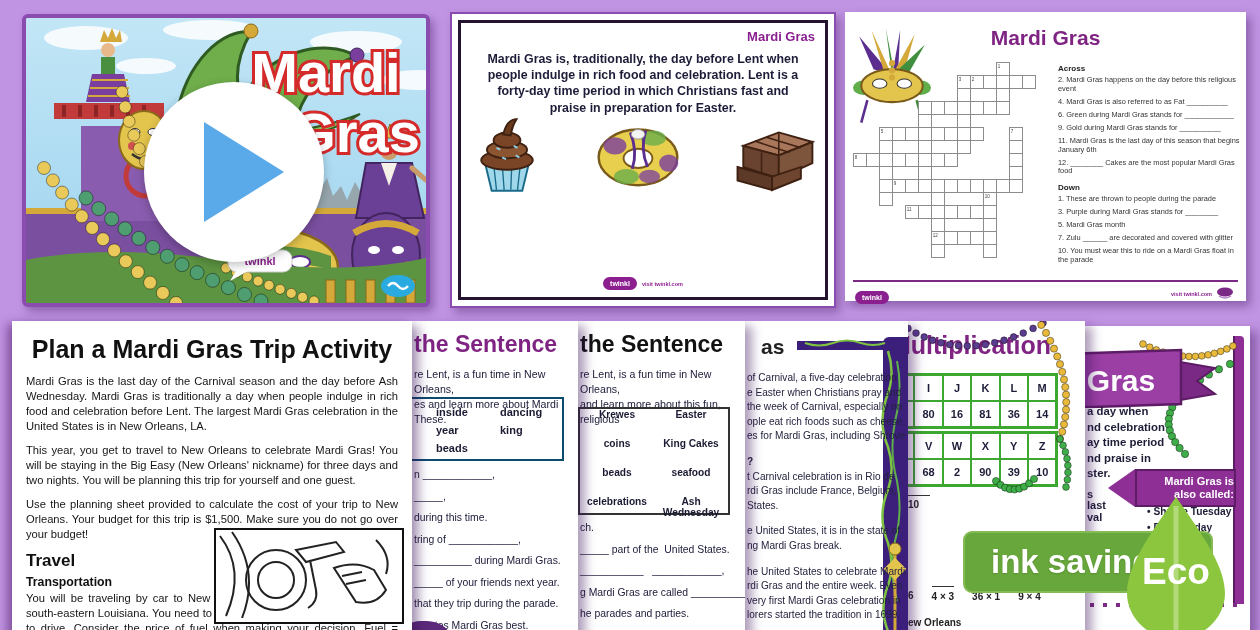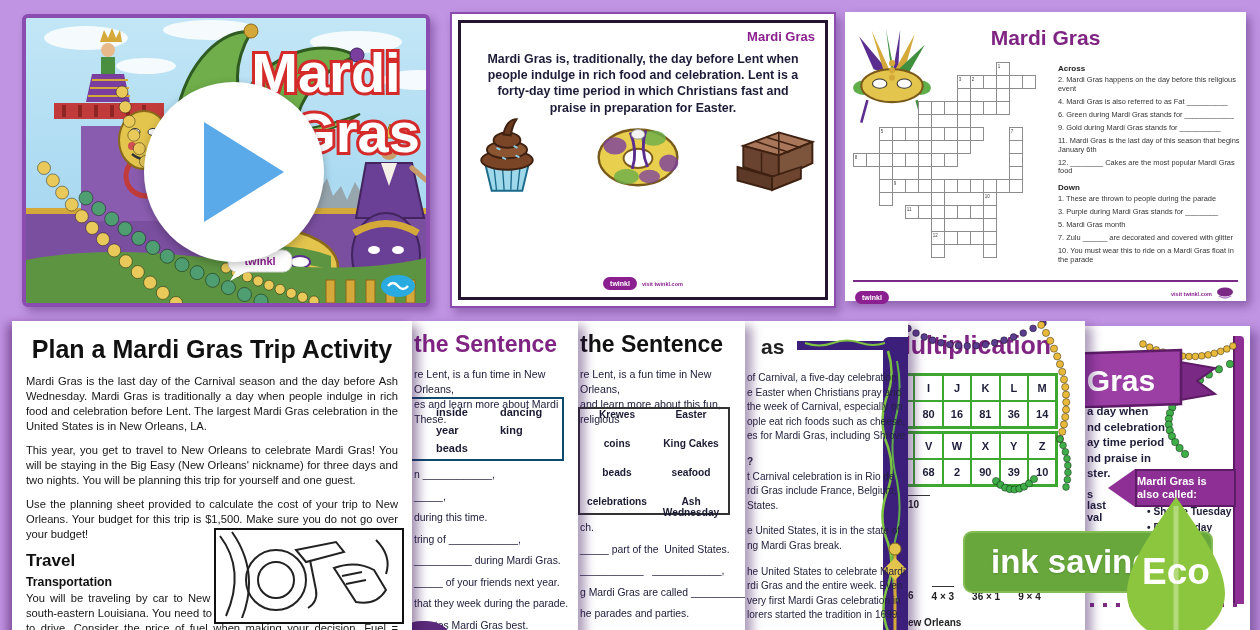--- a/index.html
+++ b/index.html
@@ -97,21 +97,21 @@
   .mult-foot{position:absolute;left:0;top:296px;font-size:10px;font-weight:600;color:#222;}
   
   .poster-frame{position:absolute;right:6px;top:10px;width:9px;height:268px;background:#8e2f96;
                 border-left:2px solid #5e1b66;border-top-right-radius:4px;}
   .plines{position:absolute;left:2px;top:78px;}
   .pline{font-size:11.4px;font-weight:600;line-height:15.6px;color:#1d1d38;}
   .pbolds{position:absolute;left:2px;top:163px;}
   .pbold{font-size:11px;font-weight:800;line-height:11.4px;color:#1d1d38;}
   .callout{position:absolute;left:50px;top:143px;width:101px;height:38px;background:#8e2f96;
            border:2px solid #5e1b66;box-sizing:border-box;color:#fff;font-weight:800;font-size:11px;
-           line-height:13px;text-align:left;padding-top:4px;}
+           line-height:13px;text-align:right;padding-top:4px;}
   .callout-arrow{position:absolute;left:23px;top:143px;width:0;height:0;border-top:19px solid transparent;
                  border-bottom:19px solid transparent;border-right:27px solid #8e2f96;}
   .pbullets{position:absolute;left:62px;top:180px;}
   .pb{font-size:10.2px;font-weight:600;color:#1d1d38;margin-bottom:5px;}
   .pdots{position:absolute;left:4px;top:276px;width:148px;height:6px;
          background-image:radial-gradient(circle 2.4px at 3px 3px,#7d2b85 2.3px,transparent 2.5px);
          background-size:13px 6px;background-repeat:repeat-x;}
   
   .eco-bar{position:absolute;left:963px;top:531px;width:250px;height:62px;background:#68a73c;
            border:2px solid #84bb54;border-radius:9px;z-index:60;box-sizing:border-box;}
@@ -518,21 +518,21 @@
           <div class="bword">king</div>
         </div>
     </div>
     <div class="slines">
         <div class="sline">n ____________,</div>
         <div class="sline">_____,</div>
         <div class="sline">during this time.</div>
         <div class="sline">tring of ____________,</div>
         <div class="sline">__________ during Mardi Gras.</div>
         <div class="sline">_____ of your friends next year.</div>
-        <div class="sline">that they week during the parade.</div>
+        <div class="sline">that they trip during the parade.</div>
         <div class="sline">ebrates Mardi Gras best.</div>
       </div>
     <div class="s2-blob"></div>
   </div>
 
   <div class="sheet s3">
     <div class="sent-title">the Sentence</div>
     <div class="sent-intro">
       <div>re Lent, is a fun time in New Orleans,</div>
       <div>and learn more about this fun, religious</div>

